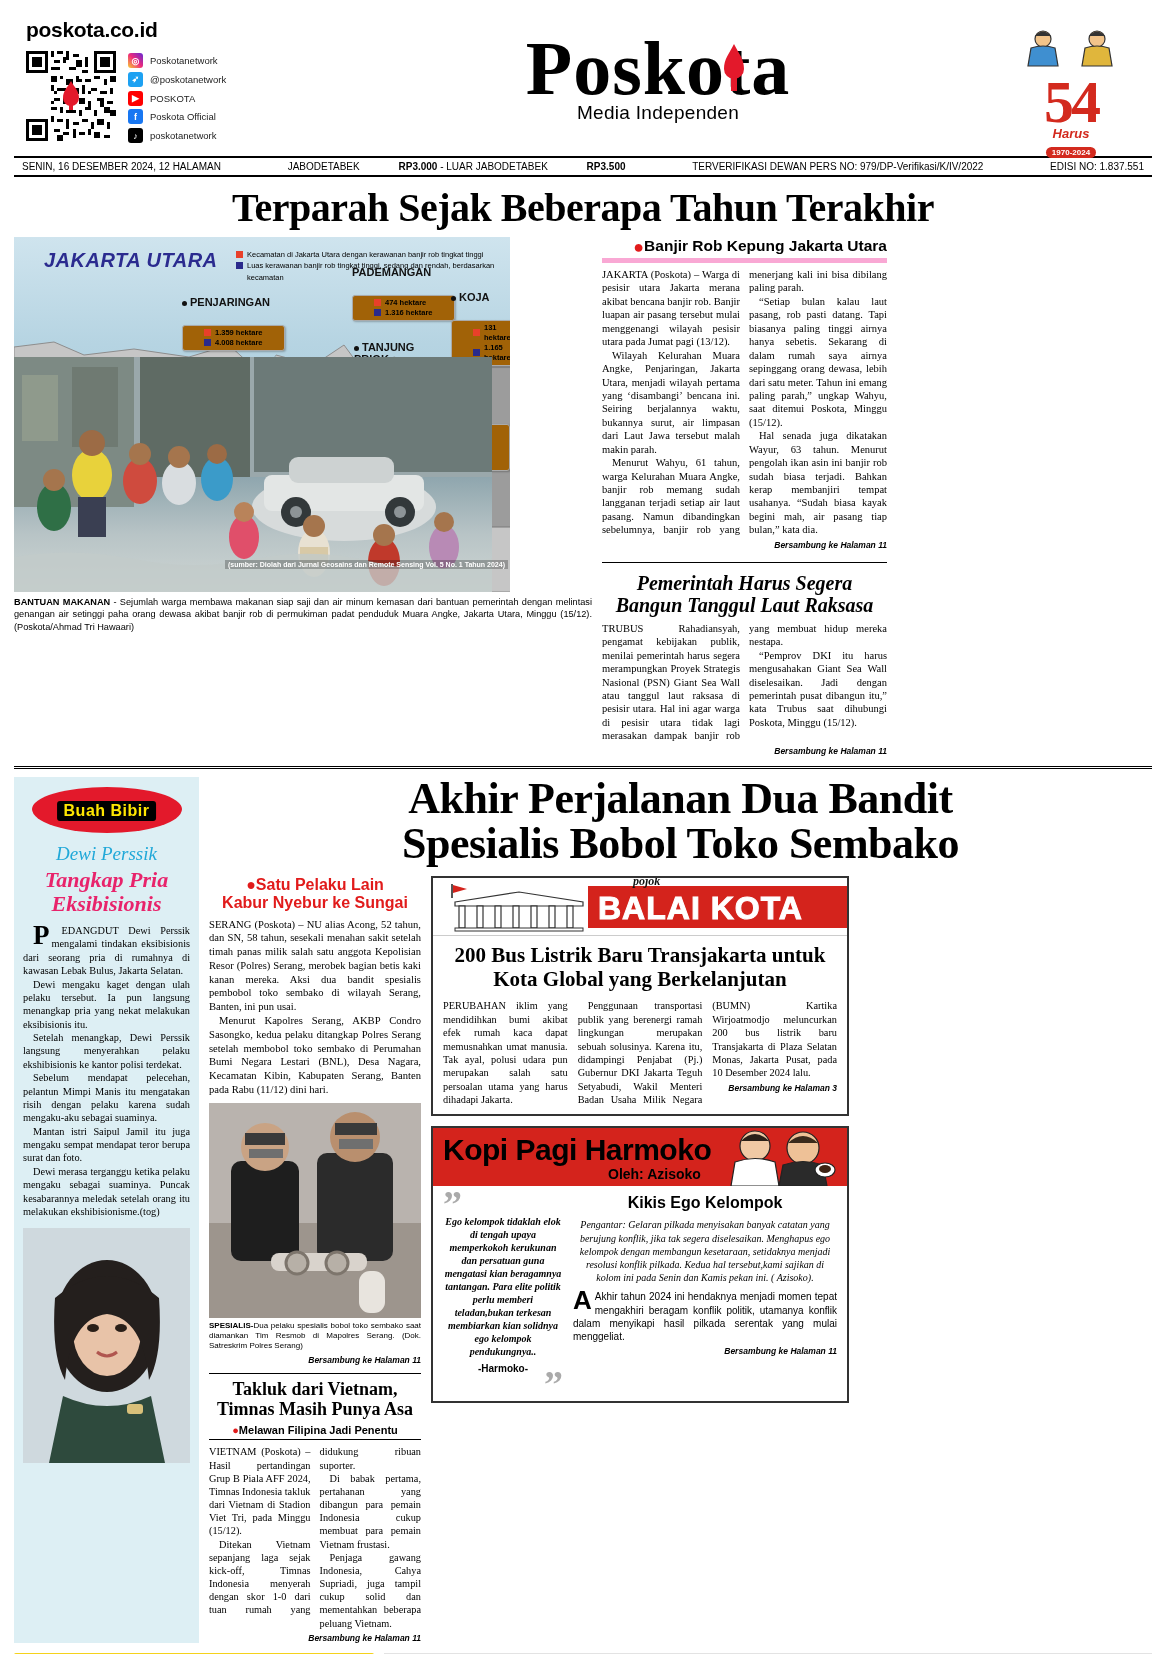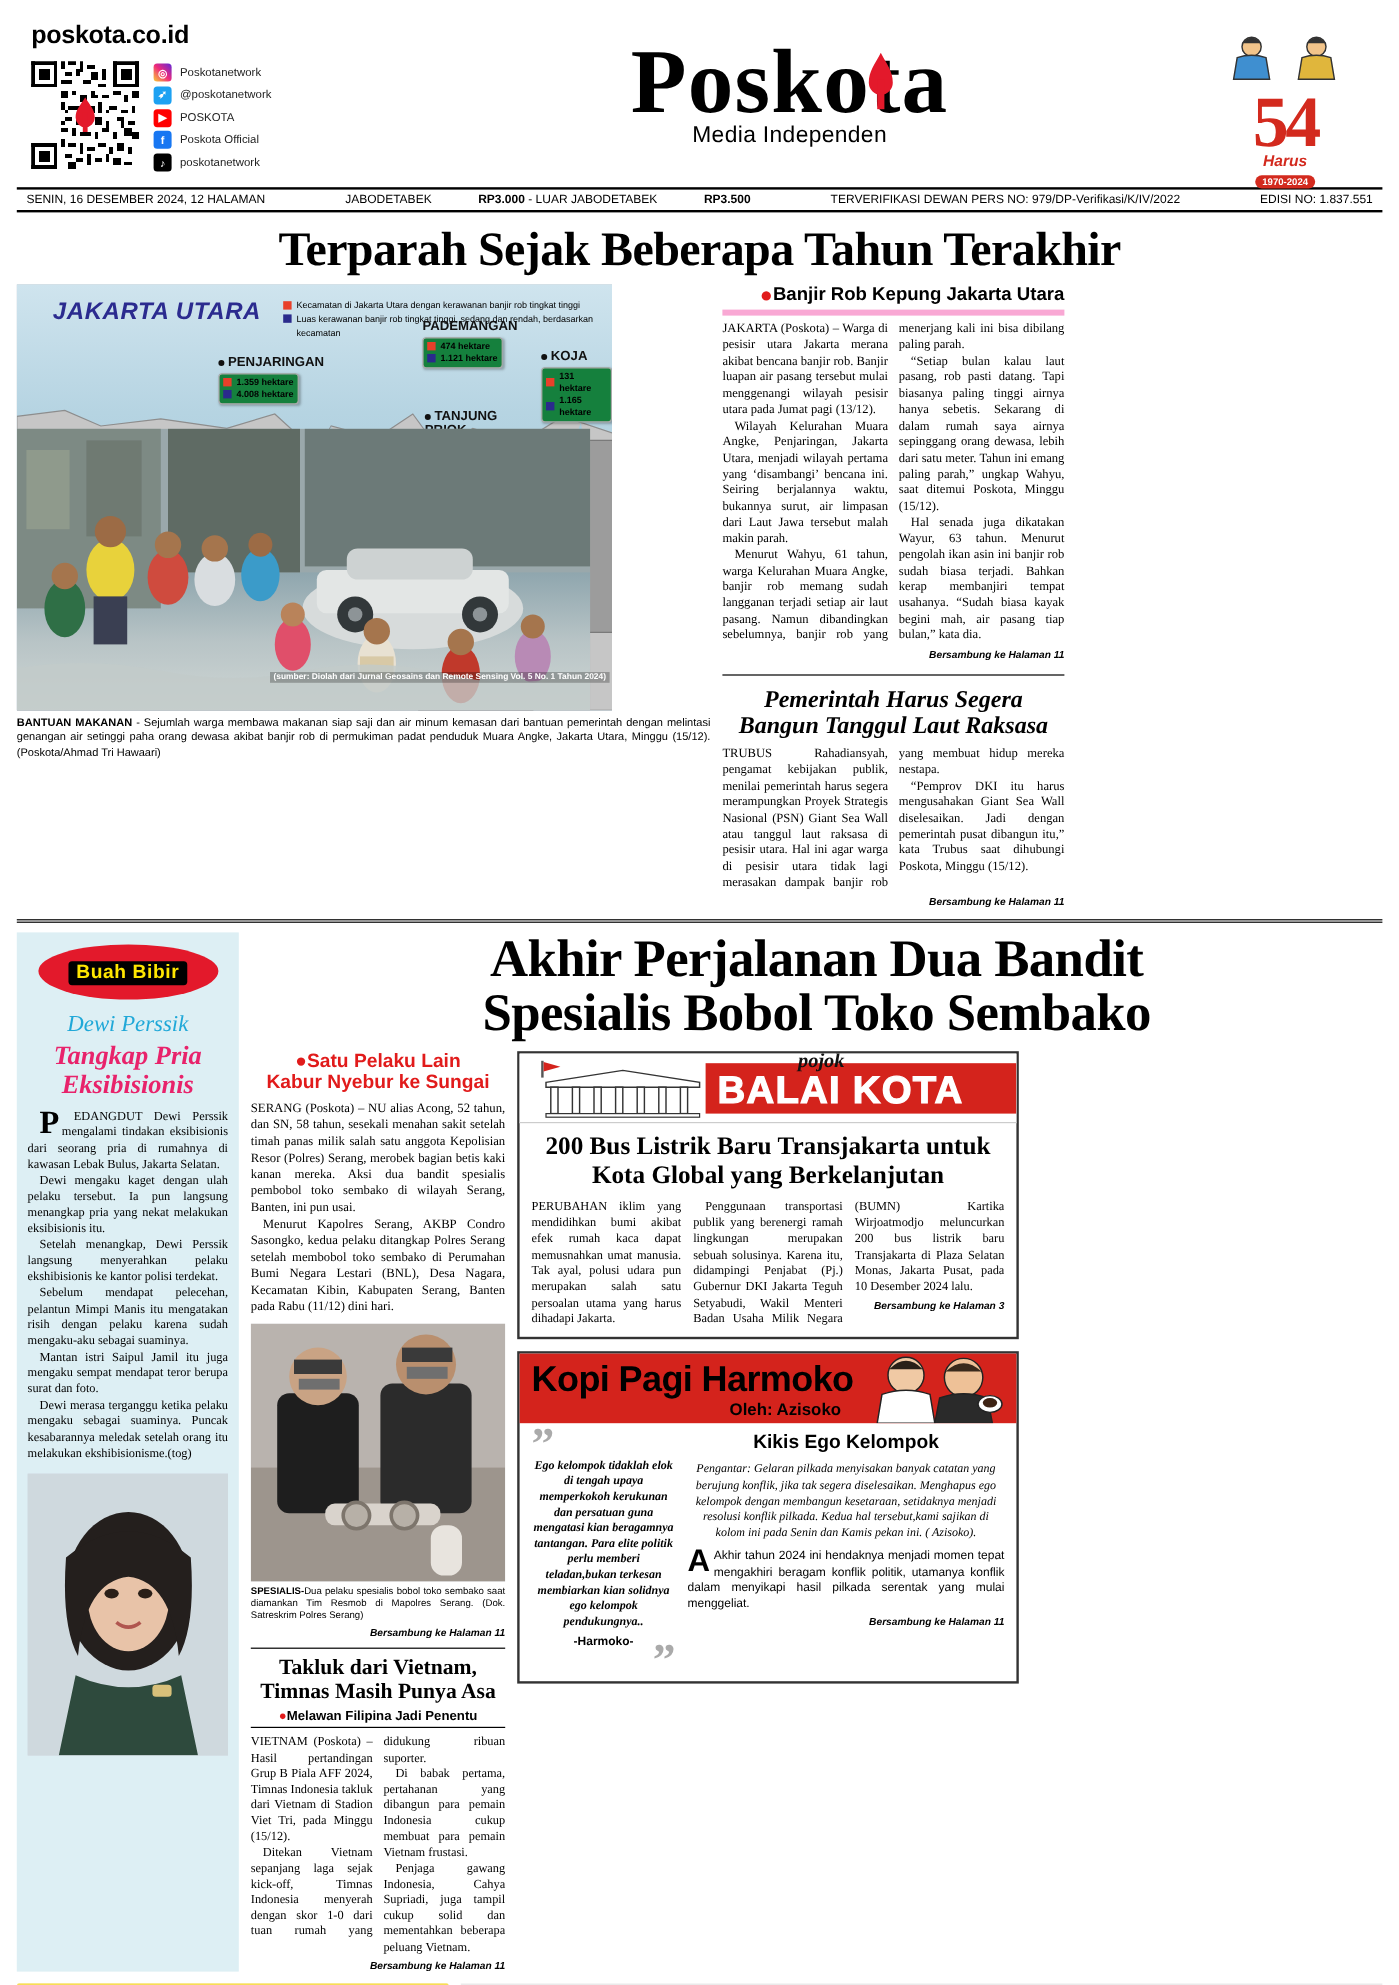--- a/index.html
+++ b/index.html
@@ -54,21 +54,21 @@
   .maptitle { position: absolute; left: 30px; top: 12px; font-family: "Liberation Sans", sans-serif; font-weight: bold; font-style: italic; font-size: 20px; color: #2b2b8f; letter-spacing: 0.5px; }
   .maplegend { position: absolute; left: 222px; top: 12px; font-family: "Liberation Sans", sans-serif; font-size: 7.5px; line-height: 1.5; }
   .maplegend div { display: flex; align-items: flex-start; }
   .lg-sq { width: 7px; height: 7px; margin-right: 4px; margin-top: 2px; flex: none;}
   .lg-red { background: #e8402a; }
   .lg-blue { background: #2a2a8c; }
 
   .kec { position: absolute; font-family: "Liberation Sans", sans-serif; }
   .kec .kname { font-weight: bold; font-size: 11px; color: #111; white-space: pre-line; line-height: 1.05;}
   .kec .kdot { display:inline-block; width:5px; height:5px; border-radius:50%; background:#111; vertical-align: middle; margin-right:3px;}
-  .kbox { background: #15803d; border: 1px solid #aaa; border-radius: 3px; padding: 2px 3px; margin-top: 2px; display: inline-block; box-shadow: 1px 1px 2px rgba(0,0,0,.25); }
+  .kbox { background: #a16207; border: 1px solid #aaa; border-radius: 3px; padding: 2px 21px; margin-top: 16px; display: inline-block; box-shadow: 1px 1px 2px rgba(0,0,0,.25); }
   .kbox div { display: flex; align-items: center; font-size: 7.5px; font-weight: bold; line-height: 1.35; }
   .kbox .sq { width: 7px; height: 7px; margin-right: 4px; flex: none; }
 
   .photo-overlay { position: absolute; left: 0; bottom: 0; width: 478px; height: 235px; overflow: hidden; }
   .src-note { position: absolute; right: 2px; bottom: 23px; font-family: "Liberation Sans", sans-serif; font-size: 7px; font-weight: bold; color: #fff; background: rgba(0,0,0,0.25); padding: 1px 3px; }
   .lead-caption { font-family: "Liberation Sans", sans-serif; font-size: 9.2px; line-height: 1.35; margin-top: 4px; text-align: justify; }
   .lead-caption b { font-weight: bold; }
 
   .lead-right { width: 285px; }
   .kicker { font-family: "Liberation Sans", sans-serif; font-weight: bold; font-size: 15.5px; text-align: right; border-bottom: 5px solid #f9a8d4; padding-bottom: 3px; margin-bottom: 5px; }
@@ -112,21 +112,21 @@
   .vietnam-kicker .bullet { color: #e11b1b; }
   .vietnam-body { column-count: 2; column-gap: 9px; font-size: 10.3px; line-height: 1.28; text-align: justify; }
   .vietnam-body p { text-indent: 10px; margin: 0; }
   .vietnam-body p:first-child { text-indent: 0; }
 
   .col-right2 { width: 418px; }
   .balai-box { border: 2px solid #333; padding: 0; }
   .balai-banner { height: 58px; background: #fff; position: relative; overflow: hidden; border-bottom: 1px solid #ccc;}
   .balai-red { position: absolute; left: 155px; top: 8px; right: 0; height: 42px; background: #d4231c; }
   .balai-word { position: absolute; left: 165px; top: 12px; font-family: "Liberation Sans", sans-serif; font-weight: bold; font-size: 32px; color: #fff; letter-spacing: 1px; -webkit-text-stroke: 1px #fff;}
-  .balai-pojok { position: absolute; left: 200px; top: -4px; font-family: "Liberation Serif", serif; font-style: italic; font-weight: bold; font-size: 17px; color: #111; margin-left: 32px; }
+  .balai-pojok { position: absolute; left: 200px; top: -4px; font-family: "Liberation Serif", serif; font-style: italic; font-weight: bold; font-size: 12px; color: #111; }
   .balai-head { font-weight: bold; font-size: 21px; text-align: center; line-height: 1.12; padding: 8px 10px 4px 10px; }
   .balai-body { column-count: 3; column-gap: 10px; font-size: 10.3px; line-height: 1.3; text-align: justify; padding: 4px 10px 8px 10px; }
   .balai-body p { text-indent: 10px; margin: 0; }
   .balai-body p:first-child { text-indent: 0; }
 
   .kopi-box { border: 2px solid #333; margin-top: 10px; }
   .kopi-banner { height: 58px; background: #d4231c; position: relative; overflow: hidden; }
   .kopi-title { position: absolute; left: 10px; top: 5px; font-family: "Liberation Sans", sans-serif; font-weight: bold; font-size: 30px; color: #000; letter-spacing: -0.5px; }
   .kopi-oleh { position: absolute; left: 175px; bottom: 4px; font-family: "Liberation Sans", sans-serif; font-weight: bold; font-size: 14px; color: #000; }
   .kopi-inner { display: flex; gap: 10px; padding: 8px 10px 6px 10px; }
@@ -361,21 +361,21 @@
 
         <div class="kec" style="left:338px;top:30px">
           <div class="kname">PADEMANGAN</div>
           <div class="kbox">
             <div>
                 <span class="sq lg-red"></span>
                 <span>474 hektare</span>
               </div>
             <div>
                 <span class="sq lg-blue"></span>
-                <span>1.121 hektare</span>
+                <span>1.316 hektare</span>
               </div>
           </div>
         </div>
 
         <div class="kec" style="left:340px;top:105px">
           <div class="kname"><span class="kdot"></span><span>TANJUNG
 PRIOK</span></div>
           <div class="kbox">
             <div>
                 <span class="sq lg-red"></span>

